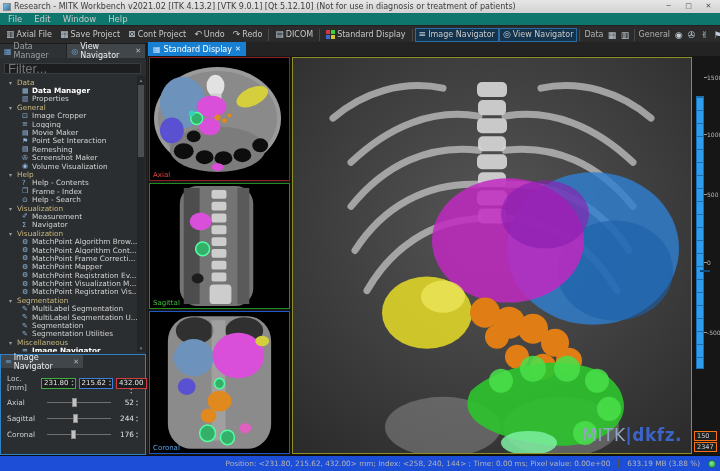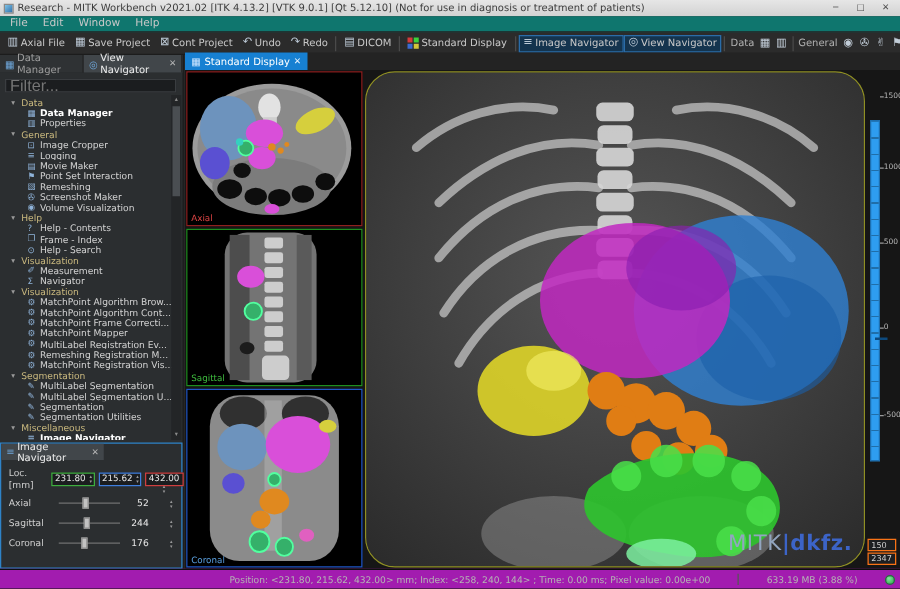--- a/index.html
+++ b/index.html
@@ -50,21 +50,21 @@
   .imgnav-body{padding:6px 6px 0 6px}
   .loc-row{display:flex;align-items:center;margin-bottom:6px}
   .loc-label{font-size:7.3px;color:#cfcfcf;width:34px;flex:none}
   .spin{display:flex;align-items:center;background:#1b1d1f;border:1px solid #666;height:11px;margin-right:3px}
   .spin .v{font-size:7px;color:#e6e6e6;padding:0 2px;min-width:24px;text-align:right}
   .arrs{display:flex;flex-direction:column;font-size:4px;color:#9a9a9a;line-height:4px;padding:0 1px}
   .sl-row{display:flex;align-items:center;margin-bottom:7px}
   .sl-label{font-size:7.3px;color:#cfcfcf;width:34px;flex:none}
   .groove{position:relative;flex:1;height:1px;background:#707070;margin:0 6px}
   .handle{position:absolute;top:-4px;width:5px;height:9px;background:#c2c2c2;border:1px solid #8a8a8a}
-  .sl-val{display:flex;align-items:flex-end;gap:16px}
+  .sl-val{display:flex;align-items:flex-end;gap:1px}
   .sl-val .v{font-size:7.3px;color:#e6e6e6;min-width:17px;text-align:right}
 
   .editor{position:absolute;top:44px;left:148px;right:0;bottom:16px;background:#161616}
   .etabs{height:14px;display:flex;background:#232323;margin-top:-2px}
   .etab{display:flex;align-items:center;gap:3px;background:#1780d2;color:#fff;font-size:8px;padding:0 5px}
   .etab .ico{font-size:8px;color:#cfe6ff}
   .etab .x{font-size:7px;color:#eaf4ff}
   .views{position:absolute;top:13px;left:1px;right:0;bottom:1px}
   .vcol{position:absolute;left:0;top:0;width:141px;bottom:0;display:flex;flex-direction:column}
   .vp{position:relative;border:1px solid #555;background:#000;overflow:hidden}
@@ -80,21 +80,21 @@
   .logo .sep{color:#3c64c8;font-weight:bold}
   .logo .dkfz{color:#3c64c8;font-weight:bold}
   .lw{position:absolute;right:0;top:0;width:28px;bottom:0}
   .lw-bar{position:absolute;left:4px;top:39px;width:8px;height:273px;background:#2e9df0;background-image:repeating-linear-gradient(to bottom,rgba(0,0,0,.3) 0 1px,transparent 1px 13px);border:1px solid #1c6fb0}
   .lw-notch{position:absolute;left:3px;width:10px;height:2px;background:#0d4a7e;top:173px}
   .lw-tick{position:absolute;left:12px;width:3px;height:1px;background:#9a9a9a}
   .lw-tick-label{position:absolute;left:15px;font-size:6px;color:#b8b8b8;transform:translateY(-50%);white-space:nowrap}
   .lw-vals{position:absolute;left:2px;bottom:2px}
   .lw-val{font-size:6.5px;color:#cfcfcf;border:1px solid #f97316;background:#1d1f21;padding:0 2px;margin-top:1px;min-width:20px}
 
-  .statusbar{position:absolute;left:0;right:0;bottom:0;height:16px;background:#a21caf;display:flex;align-items:center;justify-content:flex-end;gap:22px;padding:0 4px;border-top:1px solid #0e0e0e}
+  .statusbar{position:absolute;left:0;right:0;bottom:0;height:16px;background:#1d4ed8;display:flex;align-items:center;justify-content:flex-end;gap:8px;padding:0 4px;border-top:1px solid #0e0e0e}
   .sb-text{font-size:7.3px;color:#b4b4b4;white-space:nowrap}
   .sb-div{width:1px;height:9px;background:#555}
   .sb-dot{width:8px;height:8px;border-radius:50%;background:radial-gradient(circle at 35% 30%,#82ea9c,#2aa84a);border:1px solid #1c7a36;flex:none}
 </style>
 </head>
 <body>
 
 <div class="win">
 
   <div class="titlebar">
@@ -270,25 +270,25 @@
         <div class="trow item">
           <span class="ico">⚙</span>
           <span>MatchPoint Frame Correcti...</span>
         </div>
         <div class="trow item">
           <span class="ico">⚙</span>
           <span>MatchPoint Mapper</span>
         </div>
         <div class="trow item">
           <span class="ico">⚙</span>
-          <span>MultiLabel Registration Ev...</span>
-        </div>
-        <div class="trow item">
-          <span class="ico">⚙</span>
-          <span>Remeshing Registration M...</span>
+          <span>MatchPoint Registration Ev...</span>
+        </div>
+        <div class="trow item">
+          <span class="ico">⚙</span>
+          <span>MatchPoint Visualization M...</span>
         </div>
         <div class="trow item">
           <span class="ico">⚙</span>
           <span>MatchPoint Registration Vis...</span>
         </div>
         <div class="trow cat">
           <span class="tw">▾</span>
           <span>Segmentation</span>
         </div>
         <div class="trow item">
@@ -477,21 +477,21 @@
             <ellipse cx="59" cy="100" rx="8" ry="7" fill="#e0891f"></ellipse>
             <circle cx="70" cy="69" r="5" fill="#35b06a" stroke="#52ffa0" stroke-width="1.5"></circle>
             <circle cx="58" cy="117" r="8" fill="#35b06a" stroke="#52ffa0" stroke-width="1.5"></circle>
             <circle cx="78" cy="121" r="7" fill="#35b06a" stroke="#52ffa0" stroke-width="1.5"></circle>
             <ellipse cx="96" cy="112" rx="6" ry="5" fill="#e060c0"></ellipse>
           </svg>
           <div class="vp-label" style="color: rgb(90, 160, 224);">Coronal</div>
         </div>
       </div>
 
-      <div class="vp3d" style="border-color: rgb(143, 143, 35); border-radius: 24px;">
+      <div class="vp3d" style="border-color: rgb(143, 143, 35);">
         <svg viewBox="0 0 398 394" preserveAspectRatio="none">
           <defs>
             <radialGradient id="g3d" cx="50%" cy="42%" r="75%">
               <stop offset="0%" stop-color="#565656"></stop>
                 <stop offset="100%" stop-color="#2b2b2b"></stop>
             </radialGradient>
           </defs>
           <rect width="398" height="394" fill="url(#g3d)"></rect>
           <g stroke="#c9c9c9" stroke-width="7" fill="none" opacity=".72" stroke-linecap="round">
             <path d="M186,58 C140,50 96,68 58,104"></path>

